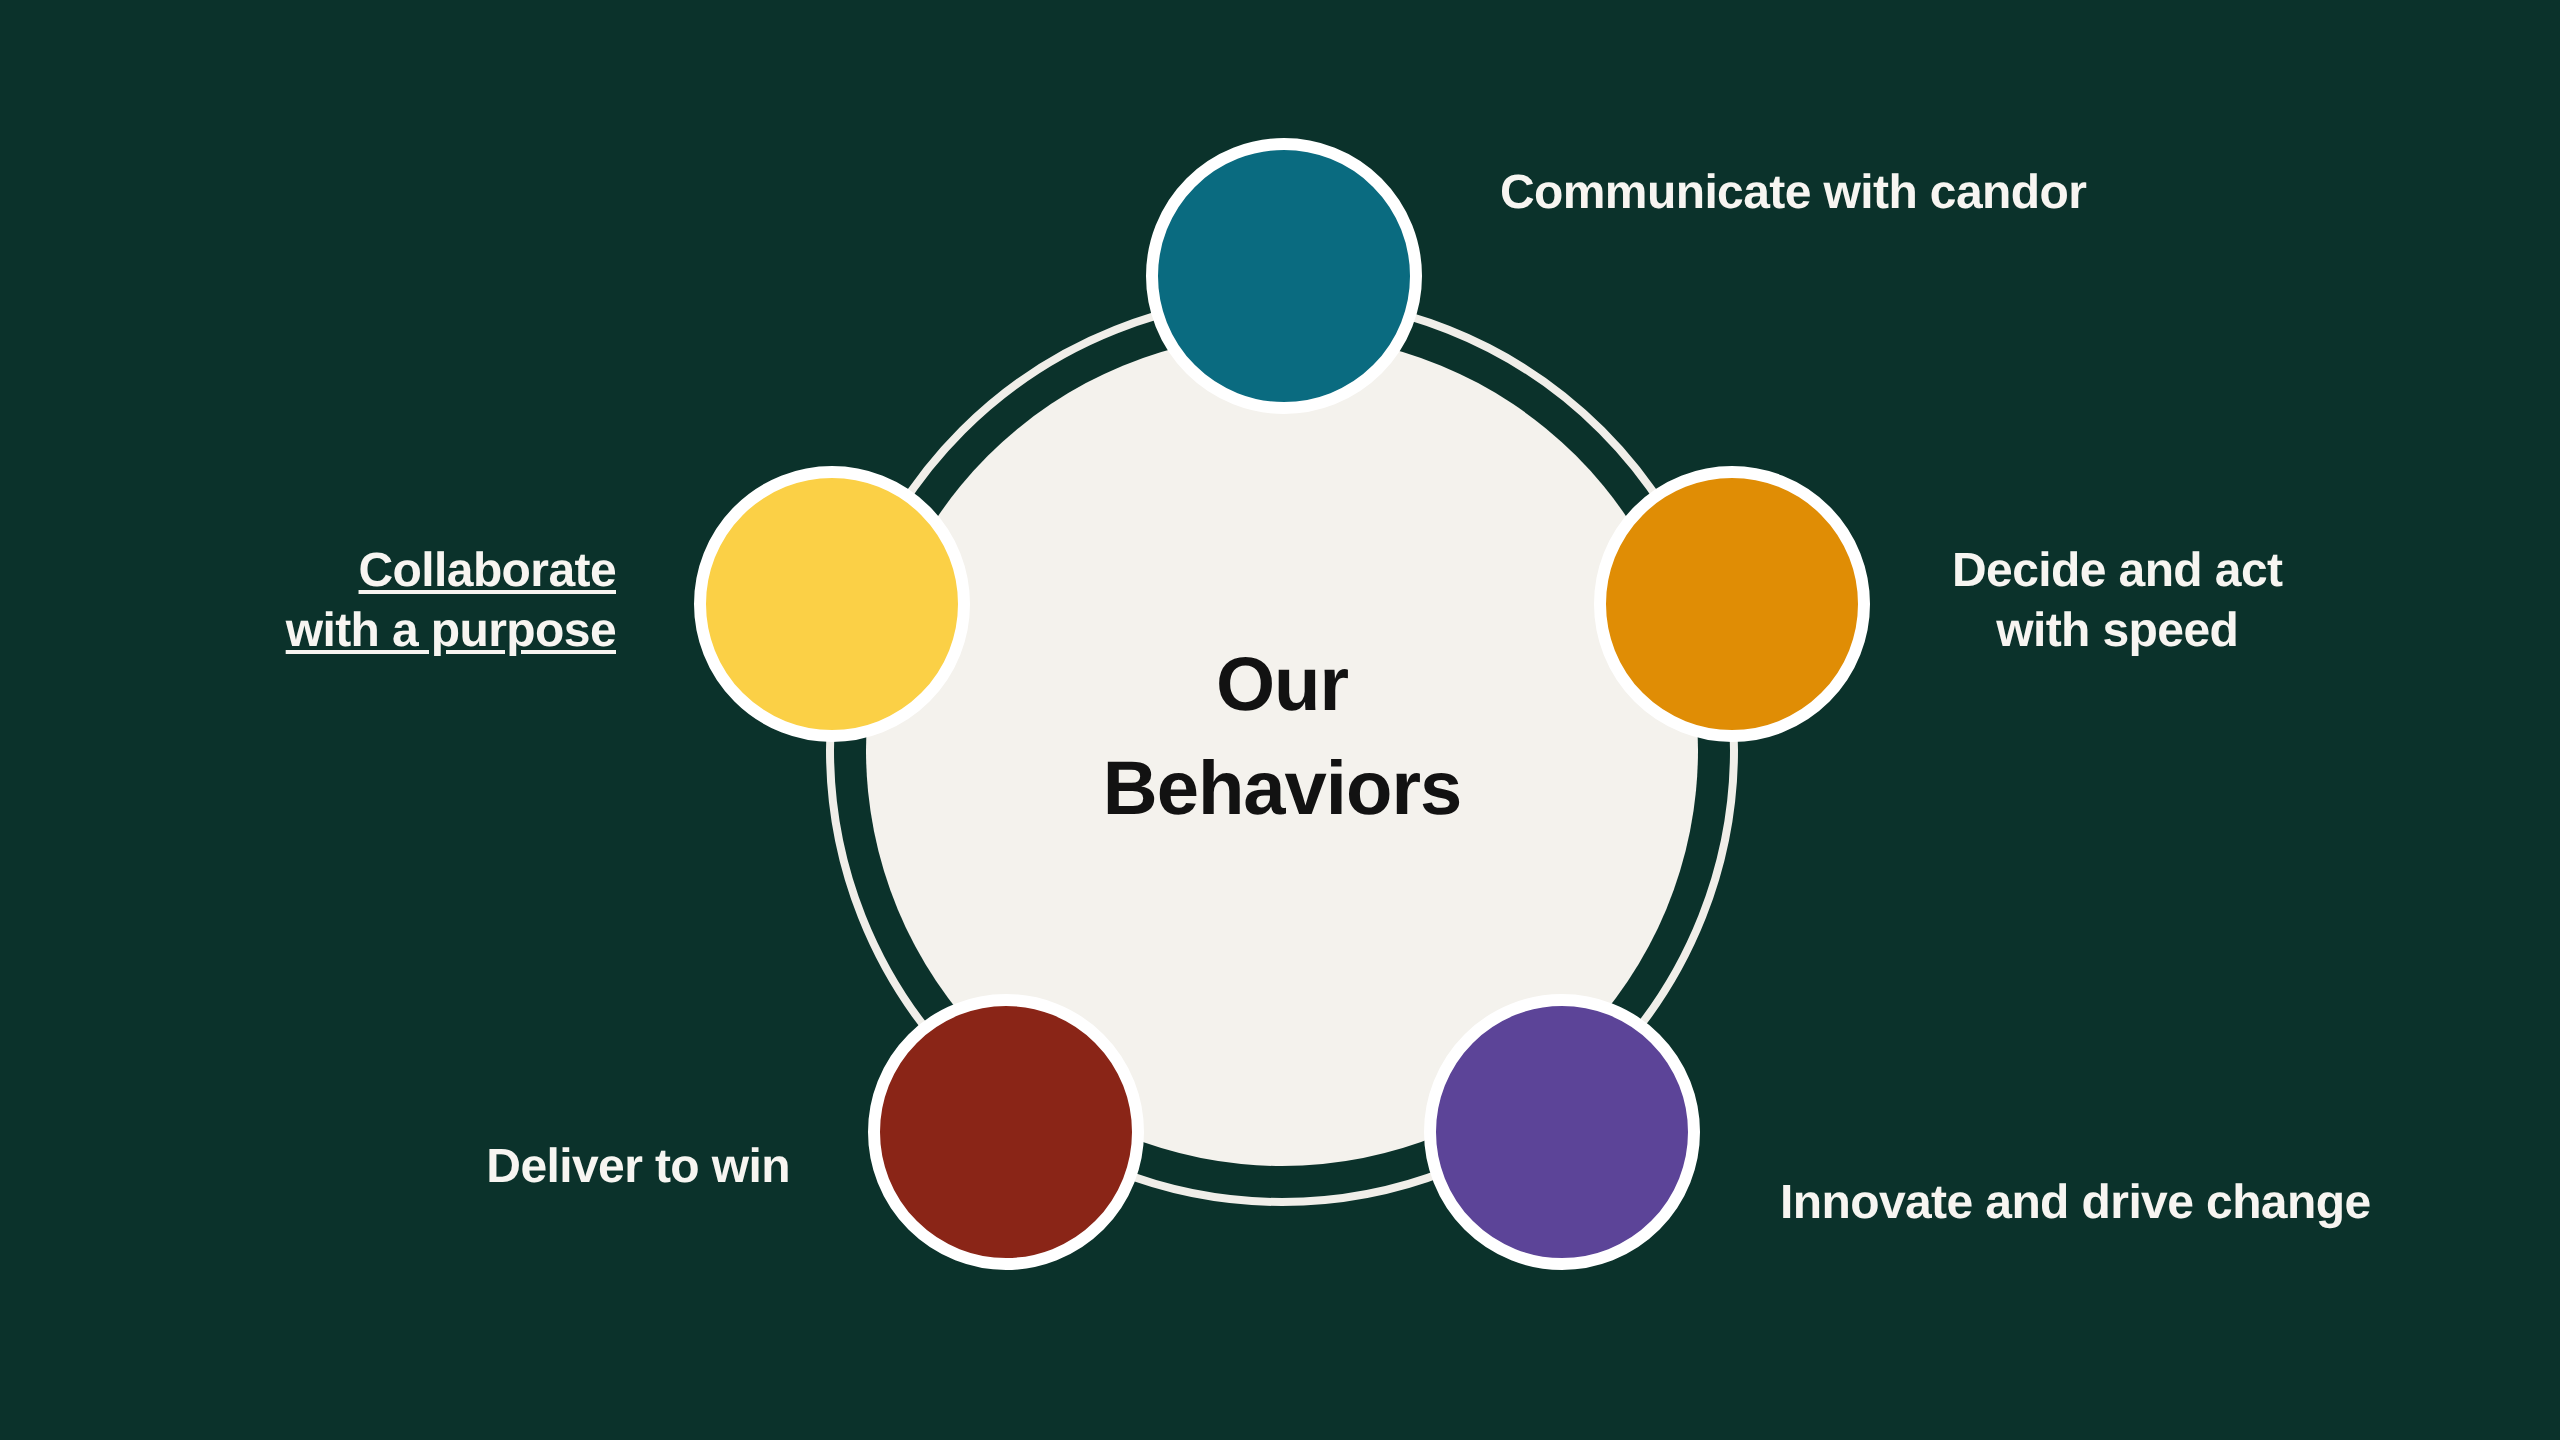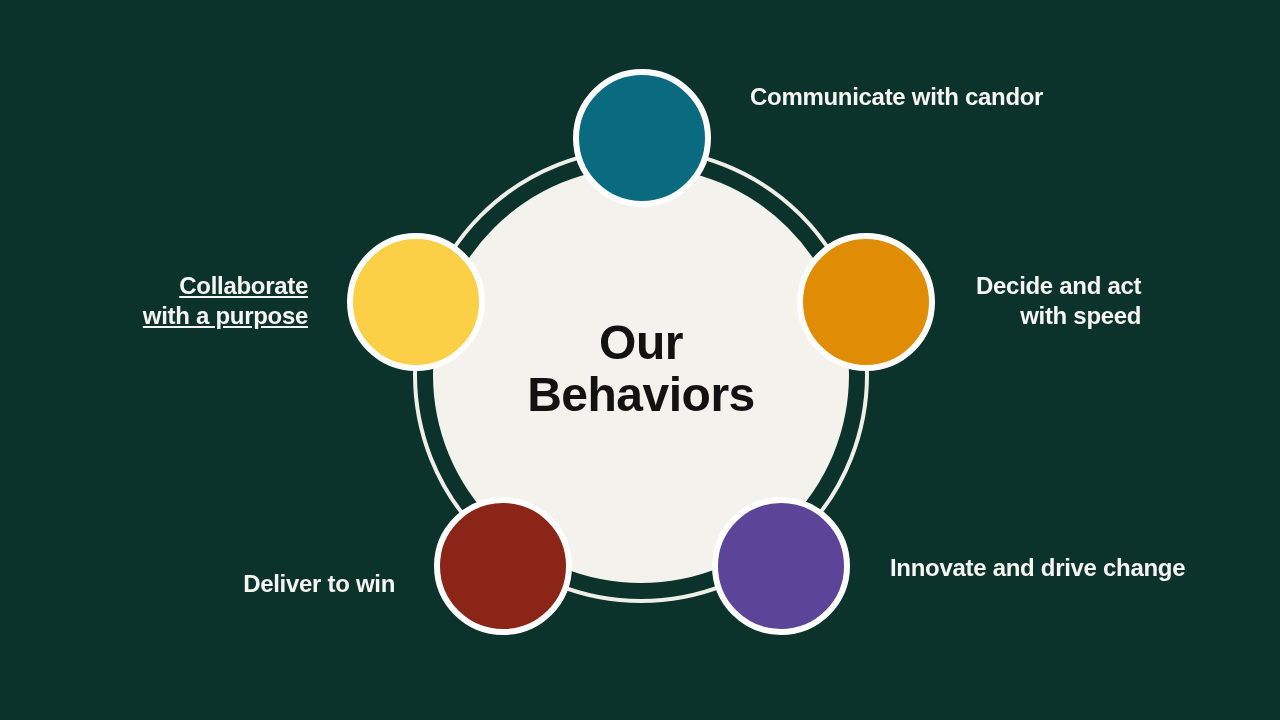--- a/index.html
+++ b/index.html
@@ -30,21 +30,21 @@
     top: 167px;
     width: 416px;
     height: 416px;
     border-radius: 50%;
     background: #F4F2ED;
     display: flex;
     align-items: center;
     justify-content: center;
   }
   .disc-title {
-    font-size: 48px;
+    font-size: 38px;
     line-height: 52px;
     font-weight: bold;
     color: #121212;
     text-align: center;
     white-space: pre-line;
     transform: translateY(-6px);
     letter-spacing: -0.5px;
   }
   .node {
     position: absolute;
@@ -62,22 +62,22 @@
   .label {
     position: absolute;
     font-size: 24px;
     line-height: 30px;
     font-weight: bold;
     color: #F7F5F1;
     white-space: pre-line;
     letter-spacing: -0.3px;
   }
   .label.communicate { left: 750px; top: 82px; text-align: center; }
-  .label.decide      { left: 976px; top: 271px; text-align: right; }
-  .label.innovate    { left: 890px; top: 553px; text-align: left; }
+  .label.decide      { left: 976px; top: 271px; text-align: center; }
+  .label.innovate    { left: 890px; top: 587px; text-align: left; }
   .label.deliver     { right: 885px; top: 569px; text-align: center; }
   .label.collaborate { right: 972px; top: 271px; text-align: right; }
 </style>
 </head>
 <body>
 
 <div class="canvas" style="background-color: rgb(11, 50, 43);">
 
   <div class="ring" style="border-color: rgb(240, 238, 233);"></div>
 

